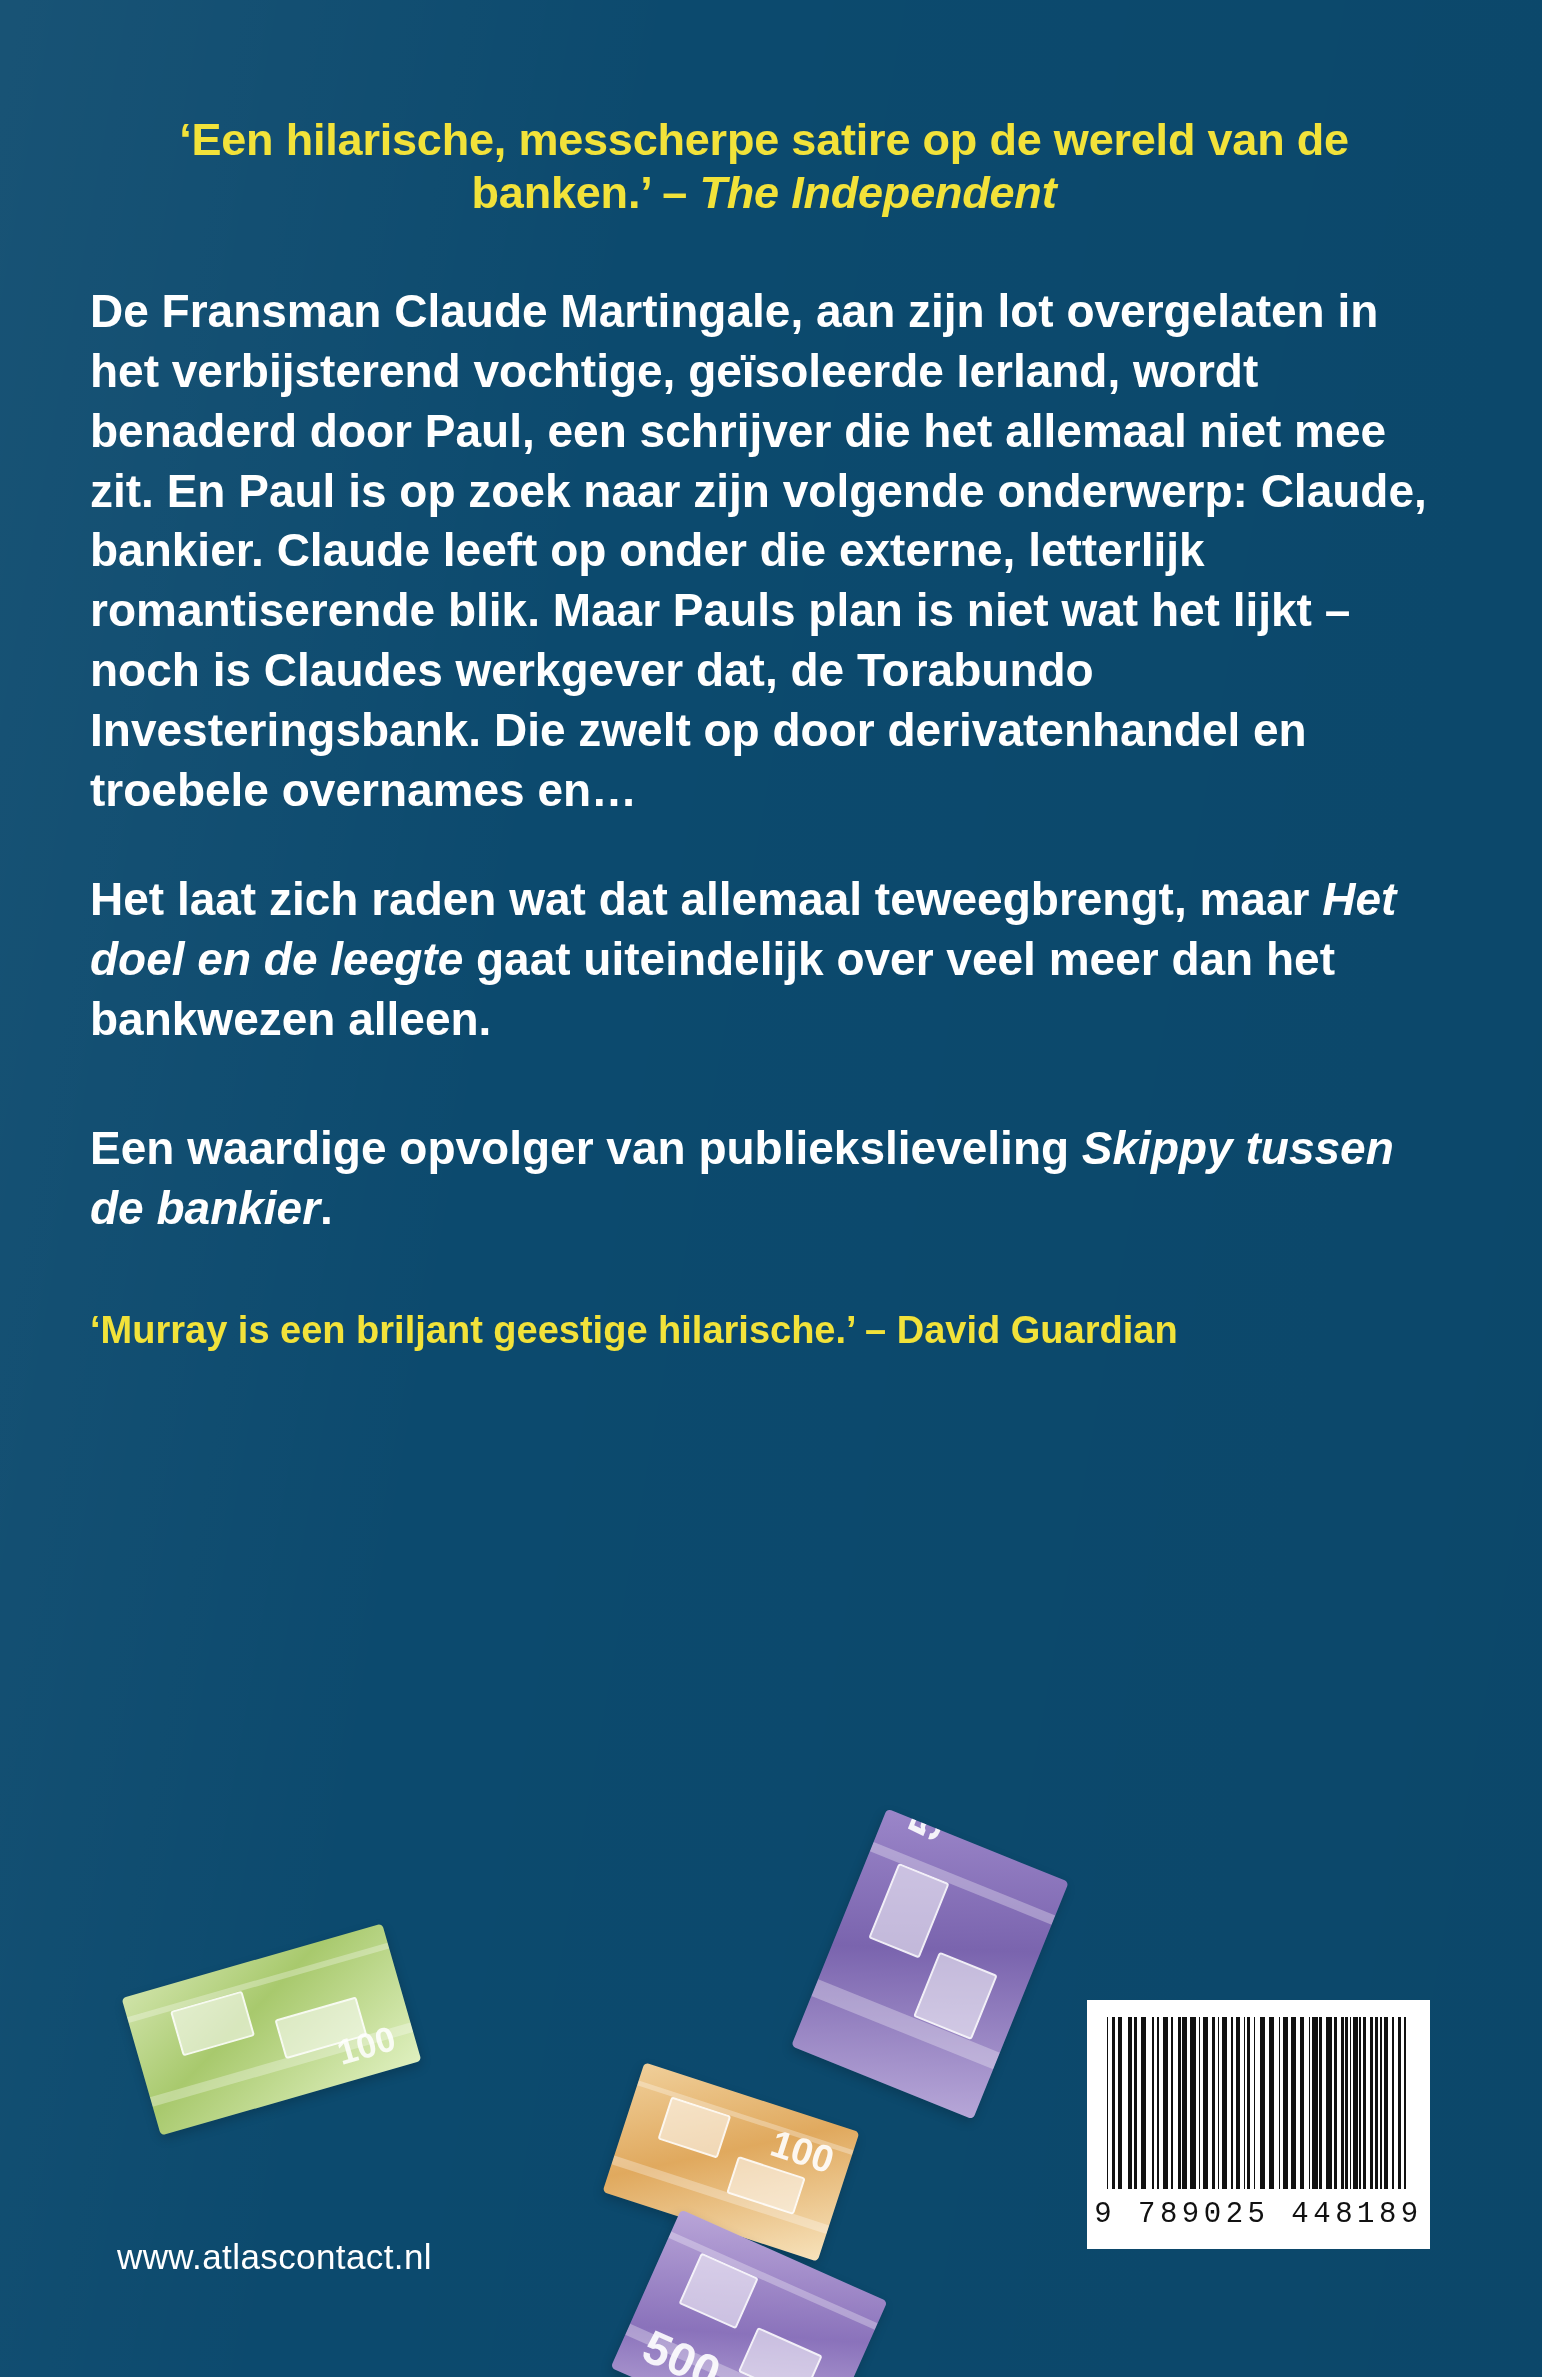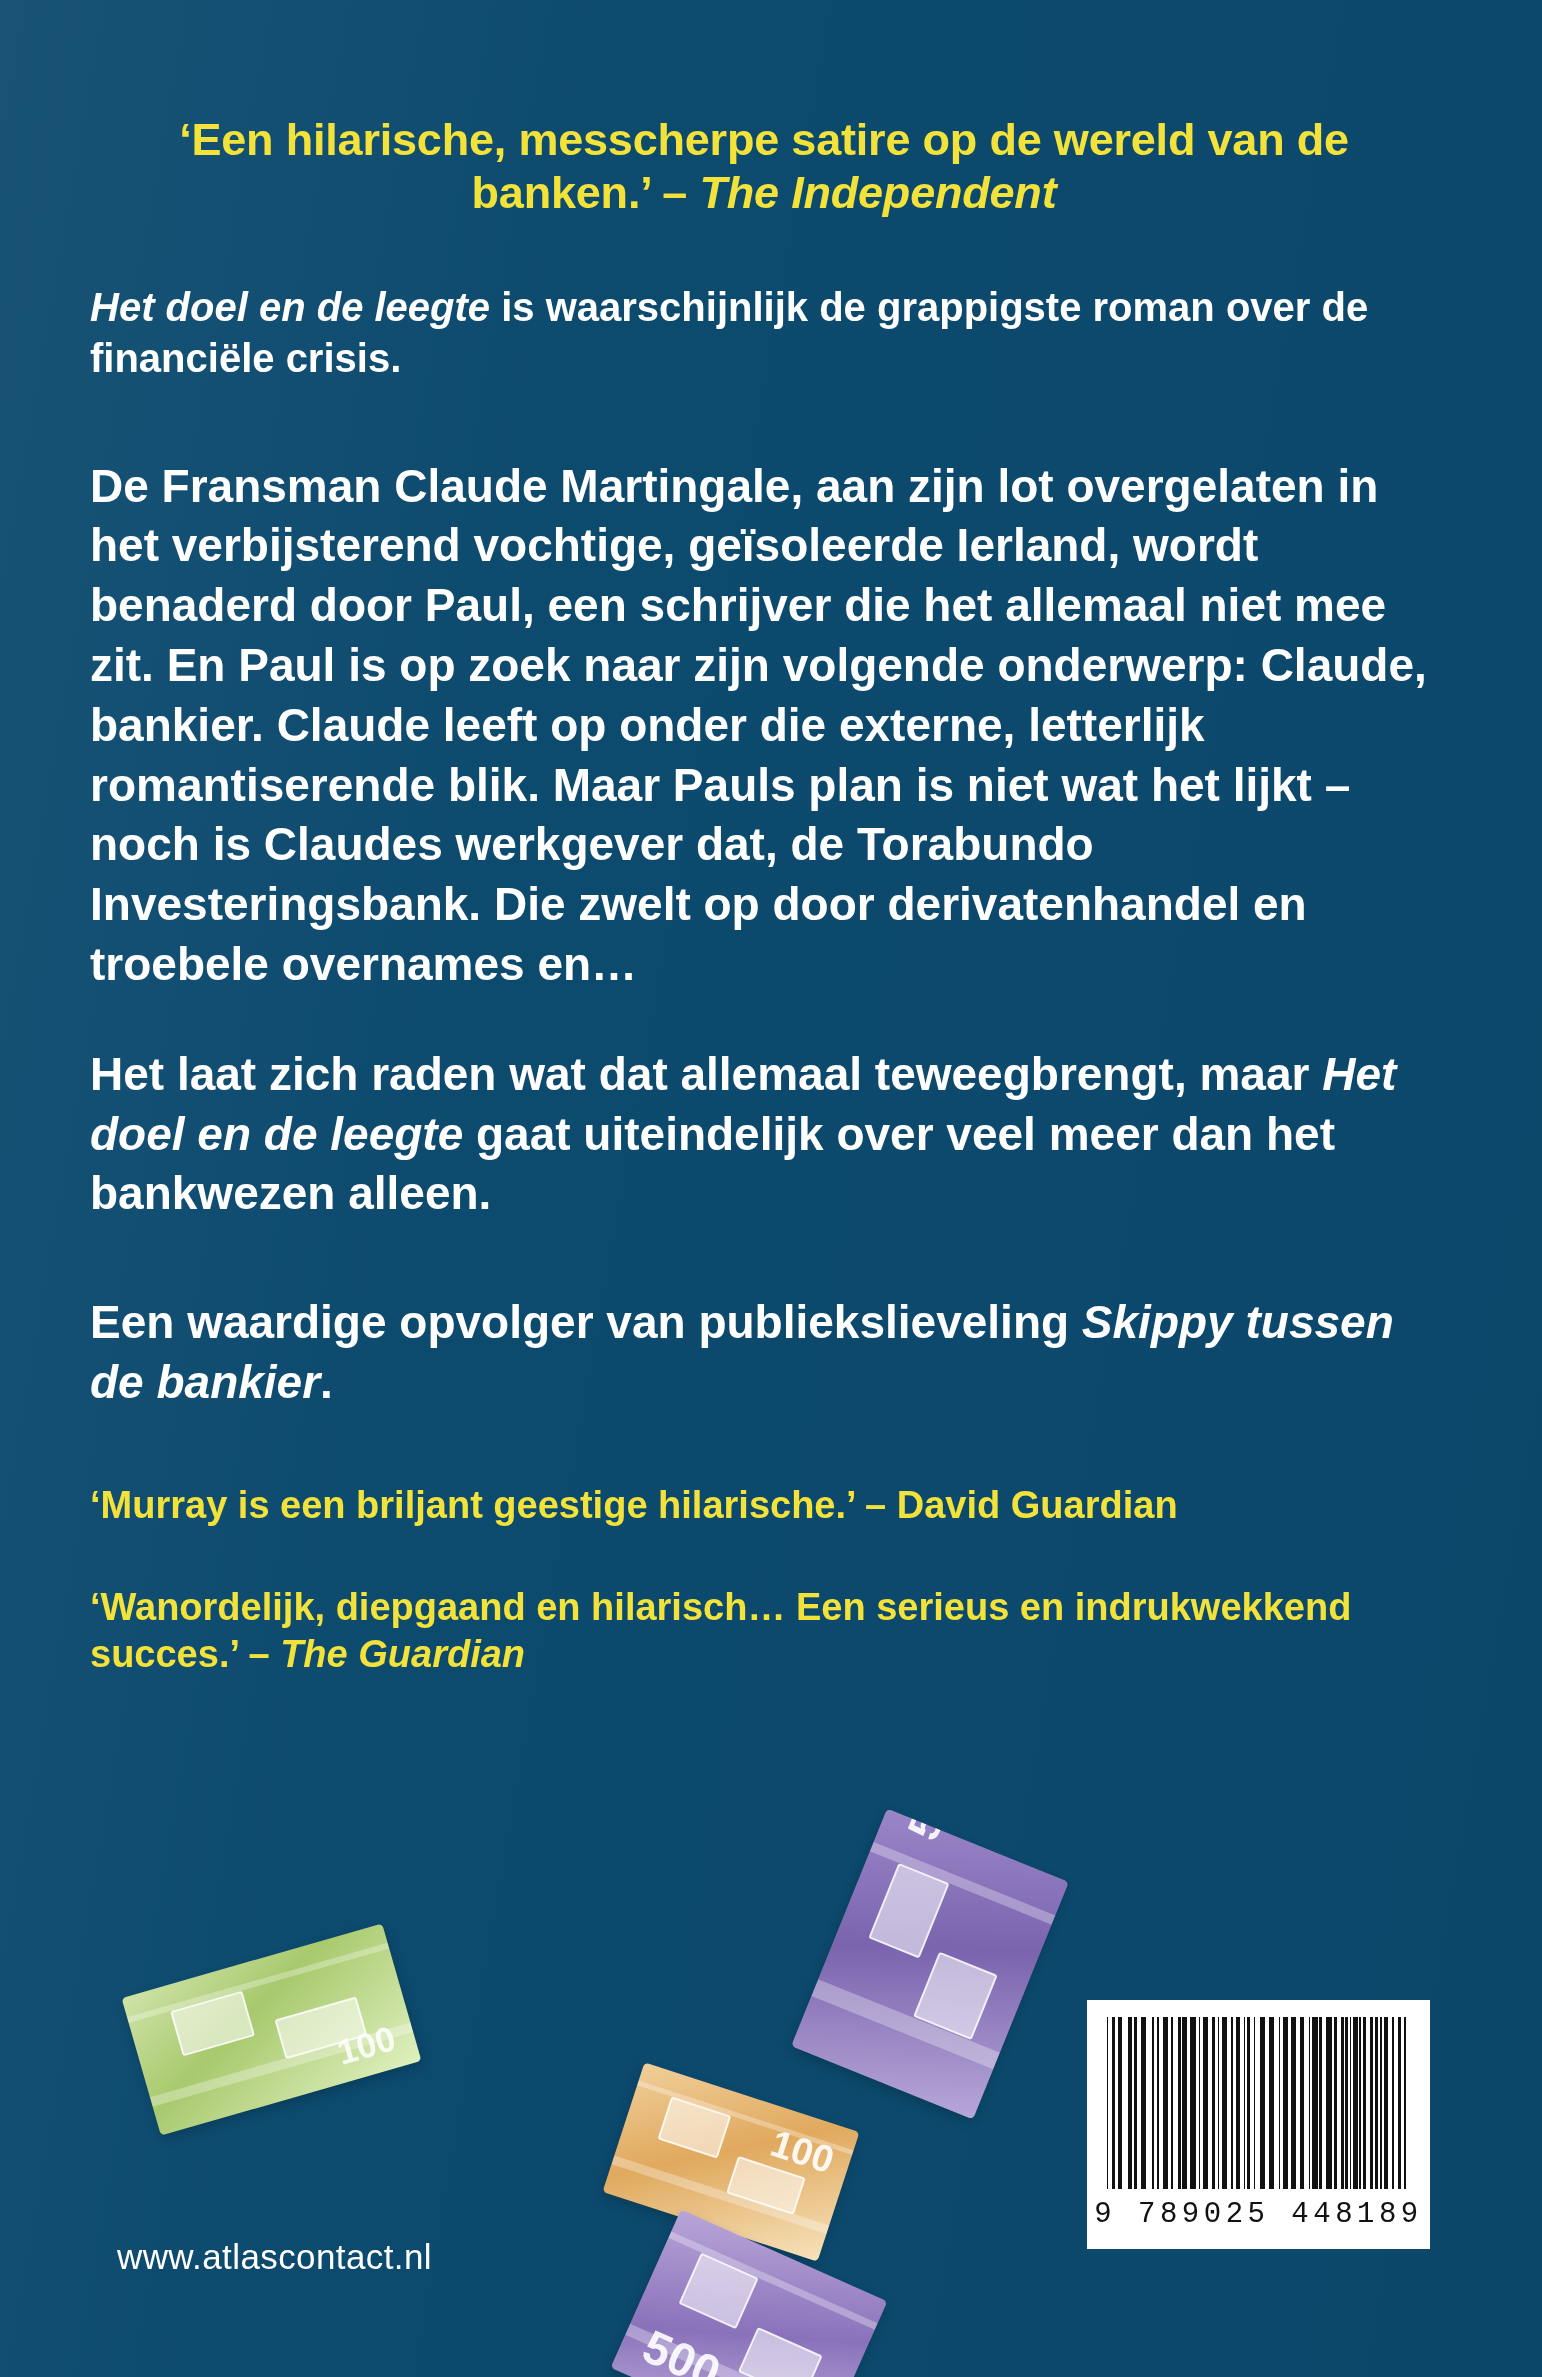--- a/index.html
+++ b/index.html
@@ -210,31 +210,29 @@
 </style>
 </head>
 <body>
 
 <div class="page">
 
   <div class="content">
 
     <p class="quote-top"><span>‘Een hilarische, messcherpe satire op de wereld van de banken.’ – </span><span class="src">The Independent</span></p>
 
-    <p class="lead"><span class="title-it">Het doel en de leegte</span><span> is waarschijnlijk de grappigste roman over de financiële crisis.</span></p>
 
     <p class="body-text">De Fransman Claude Martingale, aan zijn lot overgelaten in het verbijsterend vochtige, geïsoleerde Ierland, wordt benaderd door Paul, een schrijver die het allemaal niet mee zit. En Paul is op zoek naar zijn volgende onderwerp: Claude, bankier. Claude leeft op onder die externe, letterlijk romantiserende blik. Maar Pauls plan is niet wat het lijkt – noch is Claudes werkgever dat, de Torabundo Investeringsbank. Die zwelt op door derivatenhandel en troebele overnames en…</p>
 
     <p class="body-text second"><span>Het laat zich raden wat dat allemaal teweegbrengt, maar </span><span class="it">Het doel en de leegte</span><span> gaat uiteindelijk over veel meer dan het bankwezen alleen.</span></p>
 
     <p class="body-text second"><span>Een waardige opvolger van publiekslieveling </span><span class="it">Skippy tussen de bankier</span><span>.</span></p>
 
     <p class="quote-yellow"><span>‘Murray is een briljant geestige hilarische.’ – </span><span>David Guardian</span></p>
 
-    <p class="quote-yellow"><span>‘Wanordelijk, diepgaand en hilarisch… Een serieus en indrukwekkend succes.’ – </span><span class="src-it">The Guardian</span></p>
 
   </div>
 
   <div class="note note-100a">
     <div class="inner">
       <div class="band b2"></div>
       <div class="win w1"></div>
       <div class="win w2"></div>
       <div class="band b1"></div>
       <div class="denom">100</div>

